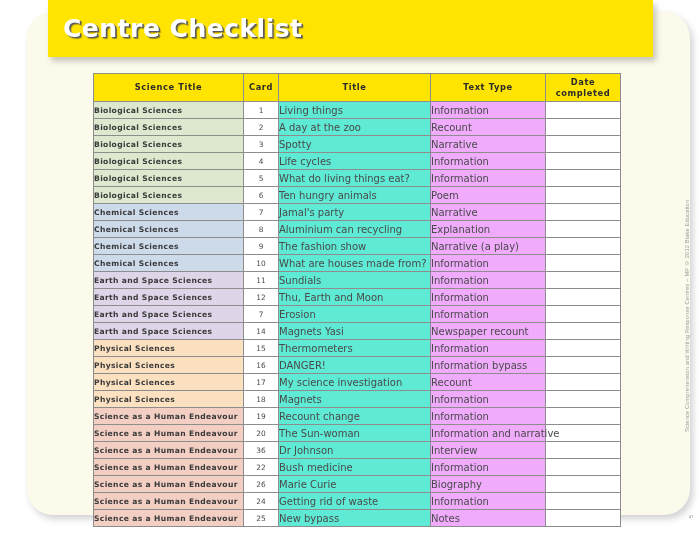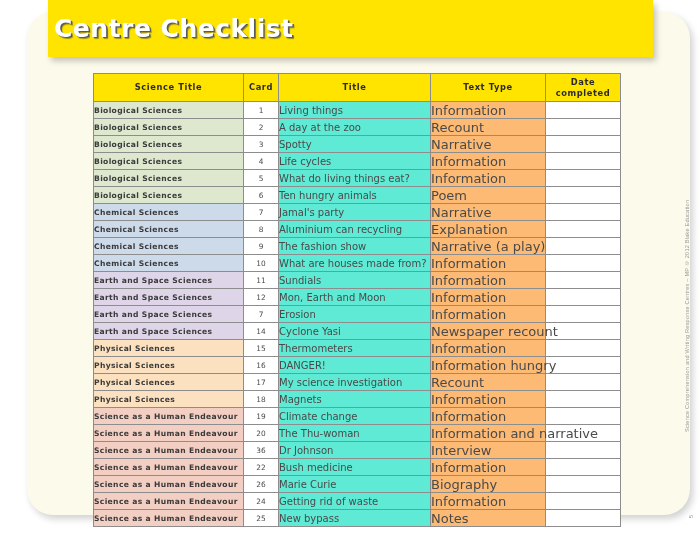--- a/index.html
+++ b/index.html
@@ -33,21 +33,21 @@
     left: 48px;
     top: 0px;
     width: 605px;
     height: 57px;
     background: #ffe400;
     box-shadow: 3px 4px 6px rgba(0,0,0,0.22);
     z-index: 5;
   }
   #title-text {
     position: absolute;
-    left: 6px;
+    left: 15px;
     top: 14px;
     font-family: "DejaVu Sans", sans-serif;
     font-size: 25px;
     font-weight: bold;
     letter-spacing: 0.5px;
     color: #ffffff;
     text-shadow: 1.4px 1.4px 0px #5a5a5a, 2px 2px 1px rgba(60,60,60,0.5);
     white-space: nowrap;
   }
 
@@ -103,24 +103,24 @@
   }
   td.cell-title {
     font-size: 10px;
     color: #4a4a4a;
     padding-left: 6px;
     background: #5eead4;
     white-space: nowrap;
     margin-left: 18px;
   }
   td.cell-type {
-    font-size: 13px;
+    font-size: 10px;
     color: #4a4a4a;
     padding-left: 6px;
-    background: #fdba74;
+    background: #f0abfc;
     white-space: nowrap;
     margin-left: 12px;
   }
   td.cell-date {
     background: #ffffff;
   }
 
   
   #side-credit {
     position: absolute;
@@ -248,77 +248,77 @@
       <tr>
         <td class="cell-area" style="background: rgb(222, 213, 232);">Earth and Space Sciences</td>
         <td class="cell-card">11</td>
         <td class="cell-title">Sundials</td>
         <td class="cell-type">Information</td>
         <td class="cell-date"></td>
       </tr>
       <tr>
         <td class="cell-area" style="background: rgb(222, 213, 232);">Earth and Space Sciences</td>
         <td class="cell-card">12</td>
-        <td class="cell-title">Mon, Earth and Moon</td>
+        <td class="cell-title">Thu, Earth and Moon</td>
         <td class="cell-type">Information</td>
         <td class="cell-date"></td>
       </tr>
       <tr>
         <td class="cell-area" style="background: rgb(222, 213, 232);">Earth and Space Sciences</td>
         <td class="cell-card">7</td>
         <td class="cell-title">Erosion</td>
         <td class="cell-type">Information</td>
         <td class="cell-date"></td>
       </tr>
       <tr>
         <td class="cell-area" style="background: rgb(222, 213, 232);">Earth and Space Sciences</td>
         <td class="cell-card">14</td>
-        <td class="cell-title">Cyclone Yasi</td>
+        <td class="cell-title">Magnets Yasi</td>
         <td class="cell-type">Newspaper recount</td>
         <td class="cell-date"></td>
       </tr>
       <tr>
         <td class="cell-area" style="background: rgb(251, 225, 192);">Physical Sciences</td>
         <td class="cell-card">15</td>
         <td class="cell-title">Thermometers</td>
         <td class="cell-type">Information</td>
         <td class="cell-date"></td>
       </tr>
       <tr>
         <td class="cell-area" style="background: rgb(251, 225, 192);">Physical Sciences</td>
         <td class="cell-card">16</td>
         <td class="cell-title">DANGER!</td>
-        <td class="cell-type">Information hungry</td>
+        <td class="cell-type">Information bypass</td>
         <td class="cell-date"></td>
       </tr>
       <tr>
         <td class="cell-area" style="background: rgb(251, 225, 192);">Physical Sciences</td>
         <td class="cell-card">17</td>
         <td class="cell-title">My science investigation</td>
         <td class="cell-type">Recount</td>
         <td class="cell-date"></td>
       </tr>
       <tr>
         <td class="cell-area" style="background: rgb(251, 225, 192);">Physical Sciences</td>
         <td class="cell-card">18</td>
         <td class="cell-title">Magnets</td>
         <td class="cell-type">Information</td>
         <td class="cell-date"></td>
       </tr>
       <tr>
         <td class="cell-area" style="background: rgb(243, 207, 195);">Science as a Human Endeavour</td>
         <td class="cell-card">19</td>
-        <td class="cell-title">Climate change</td>
+        <td class="cell-title">Recount change</td>
         <td class="cell-type">Information</td>
         <td class="cell-date"></td>
       </tr>
       <tr>
         <td class="cell-area" style="background: rgb(243, 207, 195);">Science as a Human Endeavour</td>
         <td class="cell-card">20</td>
-        <td class="cell-title">The Thu-woman</td>
+        <td class="cell-title">The Sun-woman</td>
         <td class="cell-type">Information and narrative</td>
         <td class="cell-date"></td>
       </tr>
       <tr>
         <td class="cell-area" style="background: rgb(243, 207, 195);">Science as a Human Endeavour</td>
         <td class="cell-card">36</td>
         <td class="cell-title">Dr Johnson</td>
         <td class="cell-type">Interview</td>
         <td class="cell-date"></td>
       </tr>

